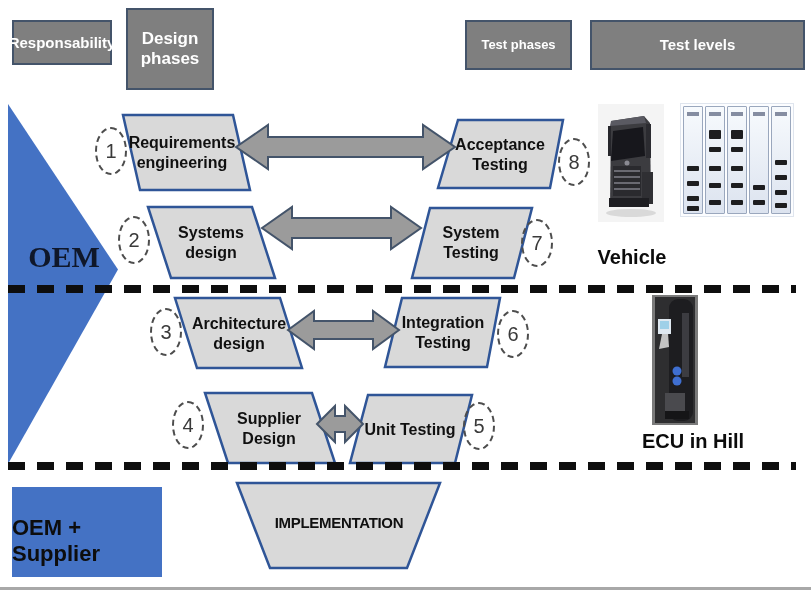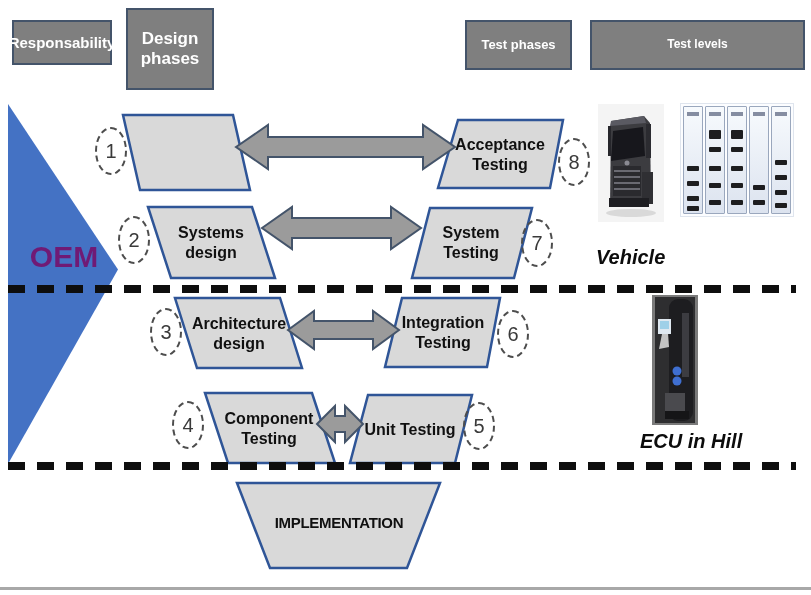--- a/index.html
+++ b/index.html
@@ -13,40 +13,40 @@
     position:absolute;background:#7f7f7f;border:2px solid #44546a;
     color:#ffffff;font-weight:bold;font-size:16px;line-height:1.15;
     display:flex;align-items:center;justify-content:center;text-align:center;
     box-sizing:border-box;
   }
   
   .tri{
     position:absolute;left:8px;top:104px;width:110px;height:360px;
     background:#4472c4;clip-path:polygon(0 0,100% 46%,0 100%);
   }
-  .resp-label{position:absolute;color:#701a75;font-weight:bold;}
+  .resp-label{position:absolute;color:#0f172a;font-weight:bold;font-family:Liberation Serif, serif;}
   
   .dash{
     position:absolute;height:8px;
     background:repeating-linear-gradient(to right,#0e0e0e 0 17px,transparent 17px 29px);
   }
   
   .numcirc{
     position:absolute;width:32px;height:48px;border:2px dashed #4d4d4d;border-radius:50%;
     display:flex;align-items:center;justify-content:center;
     font-size:20px;color:#3a3a3a;background:transparent;box-sizing:border-box;
   }
   
   .phase-label{
     position:absolute;display:flex;align-items:center;justify-content:center;text-align:center;
     font-weight:bold;font-size:16px;line-height:1.25;color:#101010;
   }
   .impl-label{font-size:15px;letter-spacing:-0.3px;}
   
-  .lvl-label{position:absolute;font-weight:bold;font-size:20px;color:#0c0c0c;font-style:italic;}
+  .lvl-label{position:absolute;font-weight:bold;font-size:20px;color:#0c0c0c;text-align:center;}
   
   .blue-box{
     position:absolute;left:12px;top:487px;width:150px;height:90px;background:#4472c4;
     display:flex;align-items:center;justify-content:center;
     font-weight:bold;font-size:22px;color:#0d0d0d;padding-top:18px;box-sizing:border-box;
   }
   
   .truck{position:absolute;left:598px;top:104px;width:66px;height:118px;background:#f4f4f4;}
   
   .racks{
@@ -68,21 +68,21 @@
   .bottom-rule{position:absolute;left:0;top:587px;width:811px;height:3px;background:#a8a8a8;}
 </style>
 </head>
 <body>
 
 <div id="stage">
 
   <div class="hdr" style="left:12px;top:20px;width:100px;height:45px;font-size:15px;">Responsability</div>
   <div class="hdr" style="left:126px;top:8px;width:88px;height:82px;font-size:17px;">Design phases</div>
   <div class="hdr" style="left:465px;top:20px;width:107px;height:50px;font-size:13px;">Test phases</div>
-  <div class="hdr" style="left:590px;top:20px;width:215px;height:50px;font-size:12px;">Test levels</div>
+  <div class="hdr" style="left:590px;top:20px;width:215px;height:50px;font-size:15px;">Test levels</div>
 
   <div class="tri"></div>
 
   <svg class="abs" style="left:0;top:0;" width="811" height="595" viewBox="0 0 811 595">
 
     <g fill="#d9d9d9" stroke="#2f5597" stroke-width="2.5">
       <polygon points="123,115 233,115 250,190 140,190"></polygon>
       <polygon points="148,207 252,207 275,278 171,278"></polygon>
       <polygon points="175,298 280,298 302,368 197,368"></polygon>
       <polygon points="205,393 312,393 335,463 228,463"></polygon>
@@ -97,33 +97,35 @@
       <polygon points="262,228 292,207 292,218 391,218 391,207 421,228 391,249 391,238 292,238 292,249"></polygon>
       <polygon points="288,330 314,311 314,321 373,321 373,311 399,330 373,349 373,339 314,339 314,349"></polygon>
       <polygon points="317,424 335,406 335,416 345,416 345,406 363,424 345,442 345,432 335,432 335,442"></polygon>
     </g>
   </svg>
 
   <div class="dash" style="left:8px;top:285px;width:788px;"></div>
   <div class="dash" style="left:8px;top:462px;width:788px;"></div>
 
   <div class="resp-label" style="left:16px;top:240px;width:96px;font-size:30px;text-align:center;">OEM</div>
+  <div class="blue-box">OEM + Supplier</div>
 
   <div class="numcirc" style="left:95px;top:127px;">1</div>
   <div class="numcirc" style="left:118px;top:216px;">2</div>
   <div class="numcirc" style="left:150px;top:308px;">3</div>
   <div class="numcirc" style="left:172px;top:401px;">4</div>
   <div class="numcirc" style="left:463px;top:402px;">5</div>
   <div class="numcirc" style="left:497px;top:310px;">6</div>
   <div class="numcirc" style="left:521px;top:219px;">7</div>
   <div class="numcirc" style="left:558px;top:138px;">8</div>
 
+  <div class="phase-label" style="left:125px;top:120px;width:114px;height:66px;">Requirements engineering</div>
   <div class="phase-label" style="left:155px;top:212px;width:112px;height:62px;">Systems design</div>
   <div class="phase-label" style="left:183px;top:303px;width:112px;height:62px;">Architecture design</div>
-  <div class="phase-label" style="left:213px;top:398px;width:112px;height:62px;">Component Testing</div>
+  <div class="phase-label" style="left:213px;top:398px;width:112px;height:62px;">Supplier Design</div>
   <div class="phase-label" style="left:356px;top:400px;width:108px;height:60px;">Unit Testing</div>
   <div class="phase-label" style="left:390px;top:303px;width:106px;height:60px;">Integration Testing</div>
   <div class="phase-label" style="left:418px;top:213px;width:106px;height:60px;">System Testing</div>
   <div class="phase-label" style="left:444px;top:125px;width:112px;height:60px;">Acceptance Testing</div>
   <div class="phase-label impl-label" style="left:255px;top:505px;width:168px;height:36px;">IMPLEMENTATION</div>
 
   <div class="truck">
     <svg width="66" height="118" viewBox="0 0 66 118">
       <ellipse cx="33" cy="109" rx="25" ry="4" fill="#d9d9d9"></ellipse>
       <path d="M13 17 L46 12 L52 19 L53 98 L12 102 Z" fill="#3c3c40"></path>

